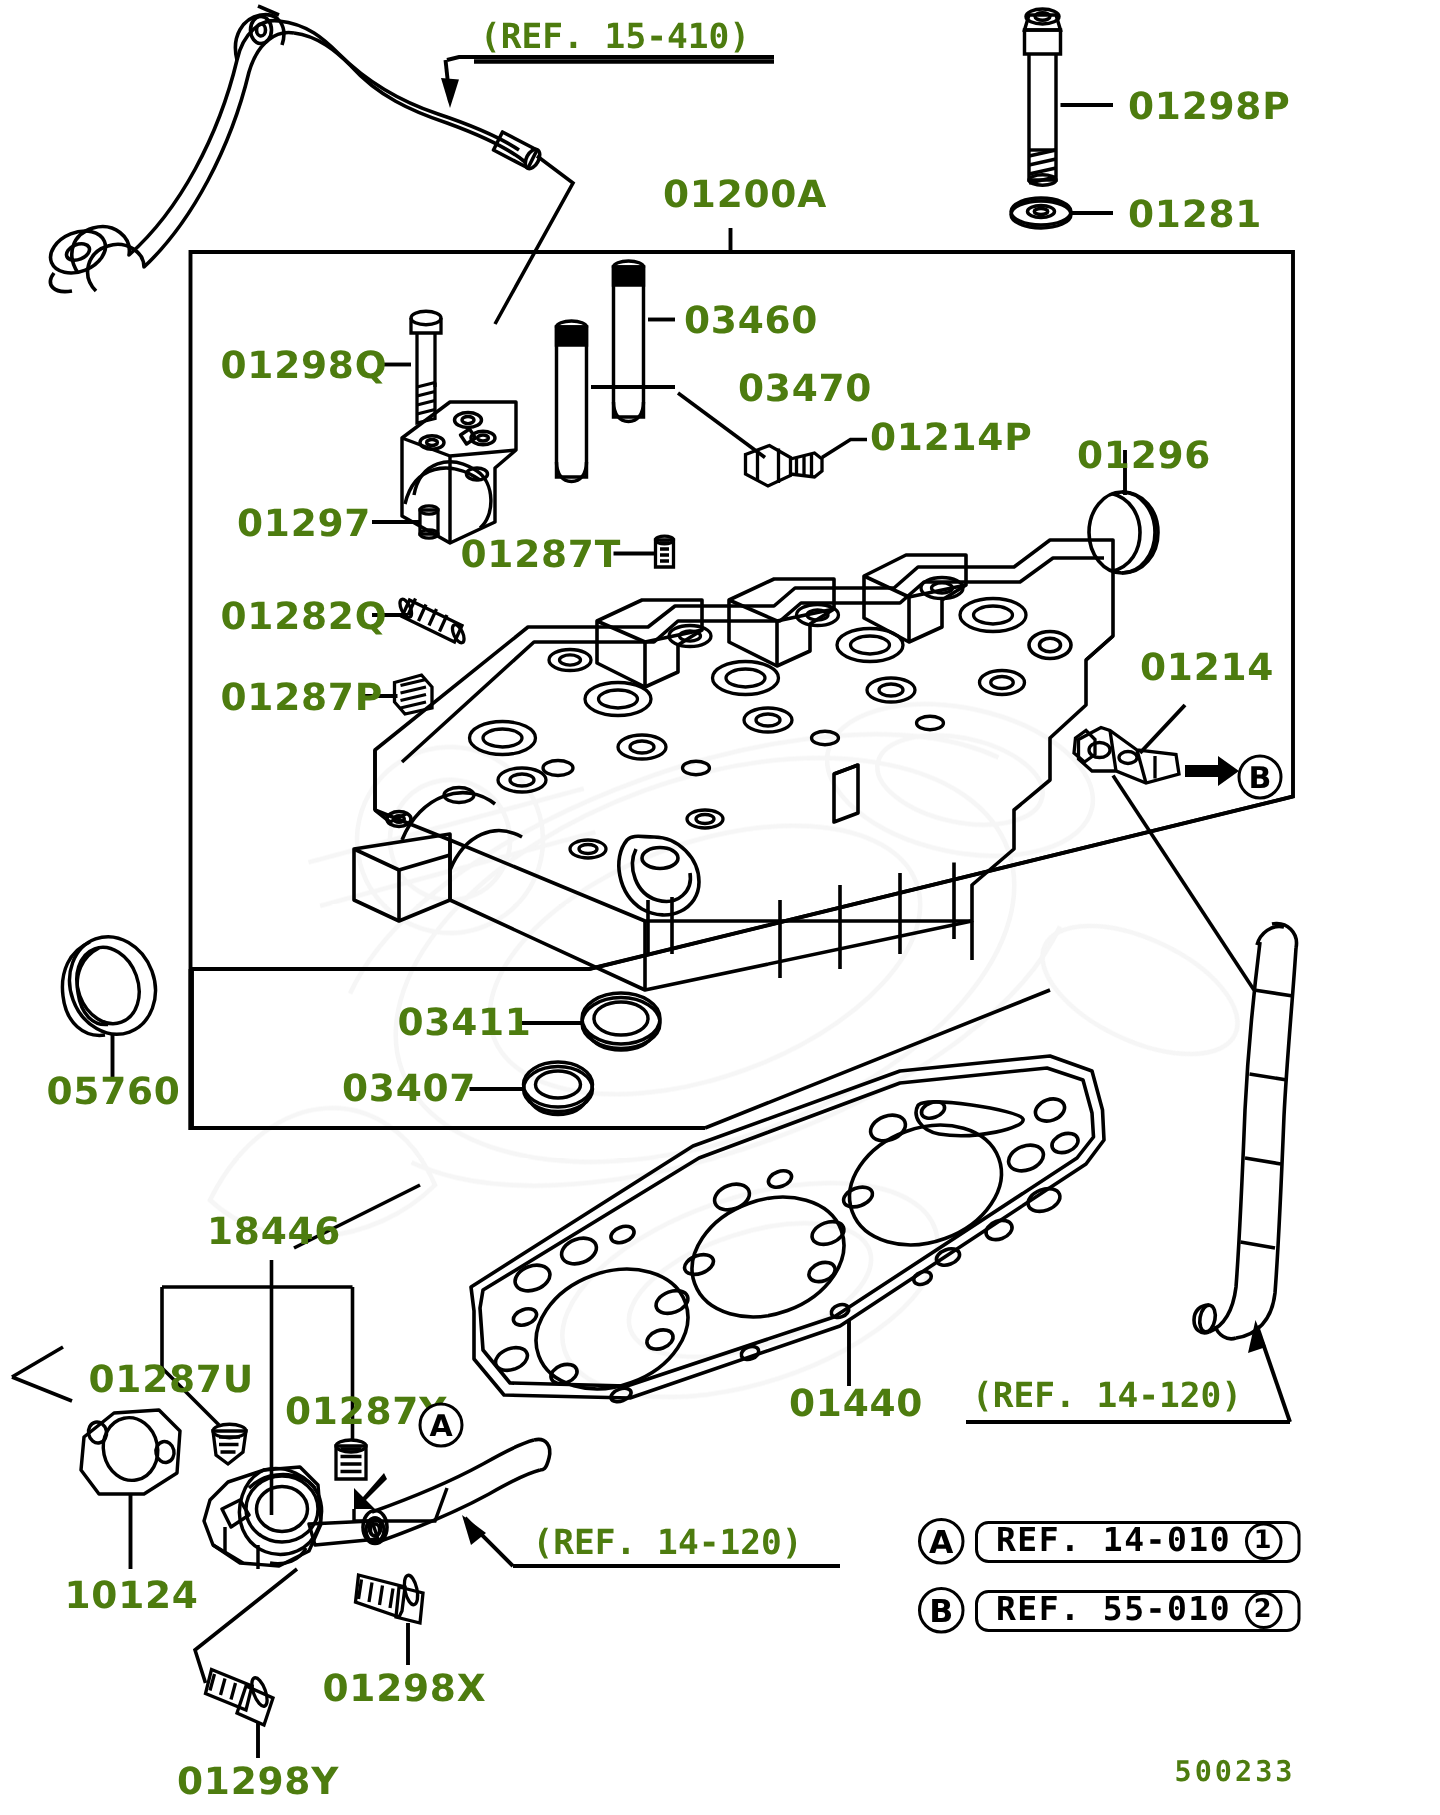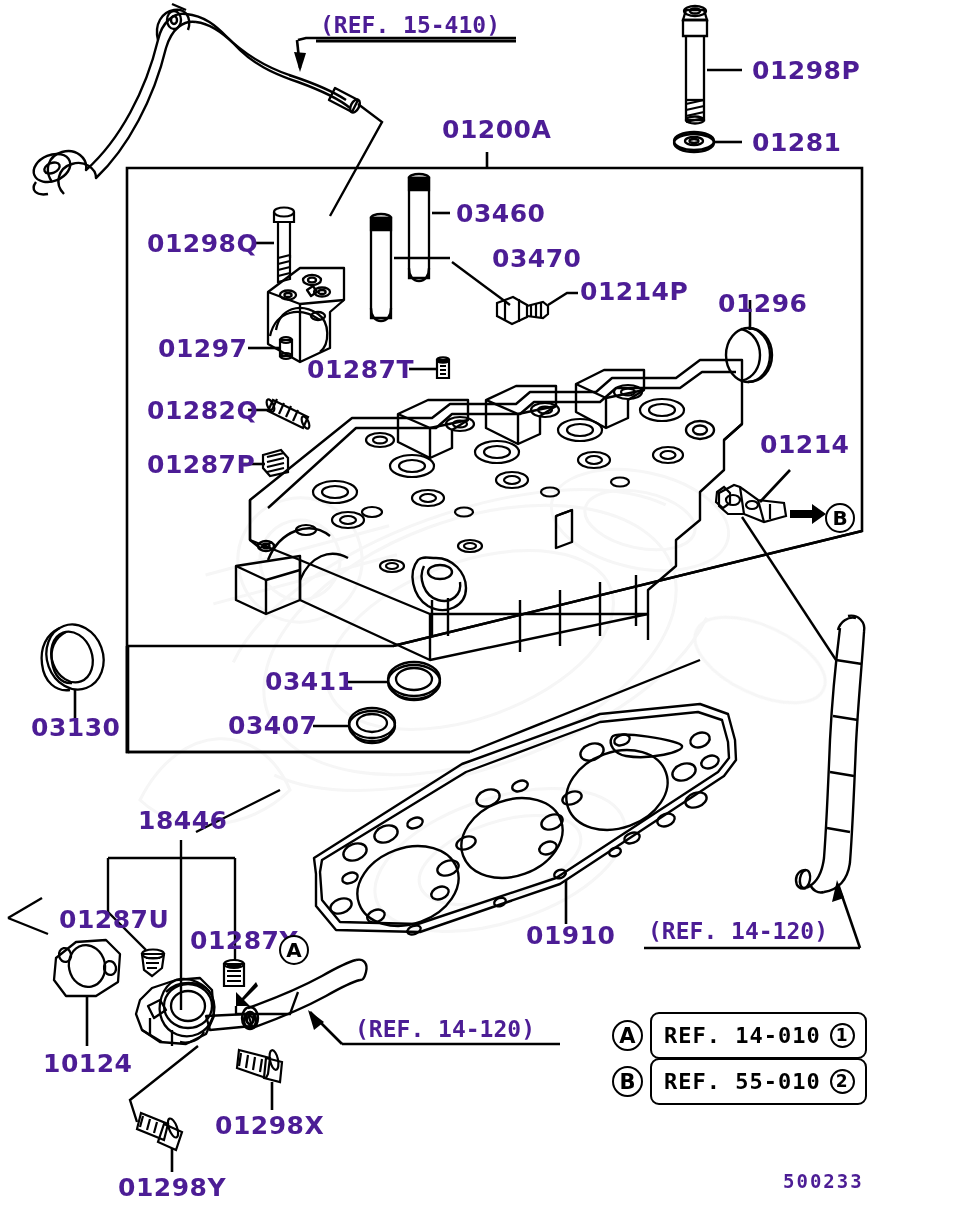--- a/index.html
+++ b/index.html
@@ -20,21 +20,21 @@
     position: absolute;
     left: 0; top: 0;
     width: 960px;
     height: 1210px;
   }
   .lbl {
     position: absolute;
     font-family: "DejaVu Sans", sans-serif;
     font-size: 25px;
     font-weight: 700;
-    color: #4c1d95;
+    color: #4d7c0f;
     letter-spacing: 0.5px;
     white-space: nowrap;
     line-height: 1;
   }
   .lbl.ref {
     font-family: "DejaVu Sans Mono", monospace;
     font-size: 23px;
     font-weight: 700;
     letter-spacing: 0px;
   }
@@ -61,21 +61,21 @@
   }
   .legend-box {
     border: 2.4px solid #000;
     border-radius: 9px;
     padding: 3px 10px 4px 12px;
     display: flex; align-items: center;
     font-family: "DejaVu Sans Mono", monospace;
     font-size: 22px; font-weight: 700;
     letter-spacing: 1px;
     box-sizing: border-box;
-    height: 47px;
+    height: 28px;
   }
   .legend-num {
     width: 25px; height: 25px;
     border: 2.2px solid #000;
     border-radius: 50%;
     display: flex; align-items: center; justify-content: center;
     font-family: "DejaVu Sans", sans-serif;
     font-size: 17px; font-weight: 700;
     margin-left: 9px;
     box-sizing: border-box;
@@ -593,27 +593,27 @@
   <div class="lbl" style="left:147px; top:398px;">01282Q</div>
 
   <div class="lbl" style="left:147px; top:452px;">01287P</div>
 
   <div class="lbl" style="left:580px; top:267px;margin-top:12px;">01214P</div>
 
   <div class="lbl" style="left:718px; top:267px;margin-top:24px;">01296</div>
 
   <div class="lbl" style="left:760px; top:432px;">01214</div>
 
-  <div class="lbl" style="left:31px; top:715px;">03130</div>
+  <div class="lbl" style="left:31px; top:715px;">05760</div>
 
   <div class="lbl" style="left:265px; top:669px;">03411</div>
 
   <div class="lbl" style="left:228px; top:713px;text-align:right;">03407</div>
 
-  <div class="lbl" style="left:526px; top:923px;">01910</div>
+  <div class="lbl" style="left:526px; top:923px;">01440</div>
 
   <div class="lbl" style="left:138px; top:808px;">18446</div>
 
   <div class="lbl" style="left:59px; top:907px;">01287U</div>
 
   <div class="lbl" style="left:190px; top:928px;">01287Y</div>
 
   <div class="lbl" style="left:43px; top:1051px;">10124</div>
 
   <div class="lbl" style="left:215px; top:1113px;">01298X</div>

